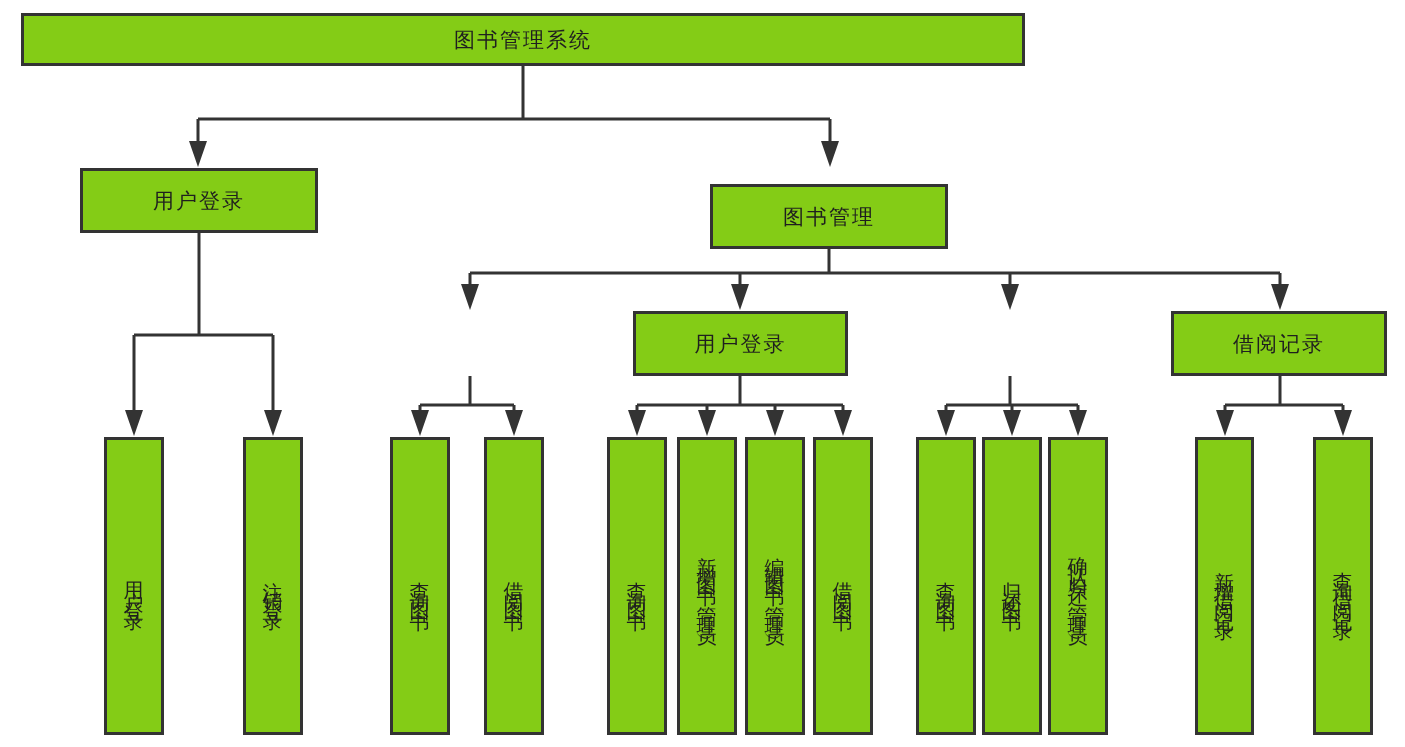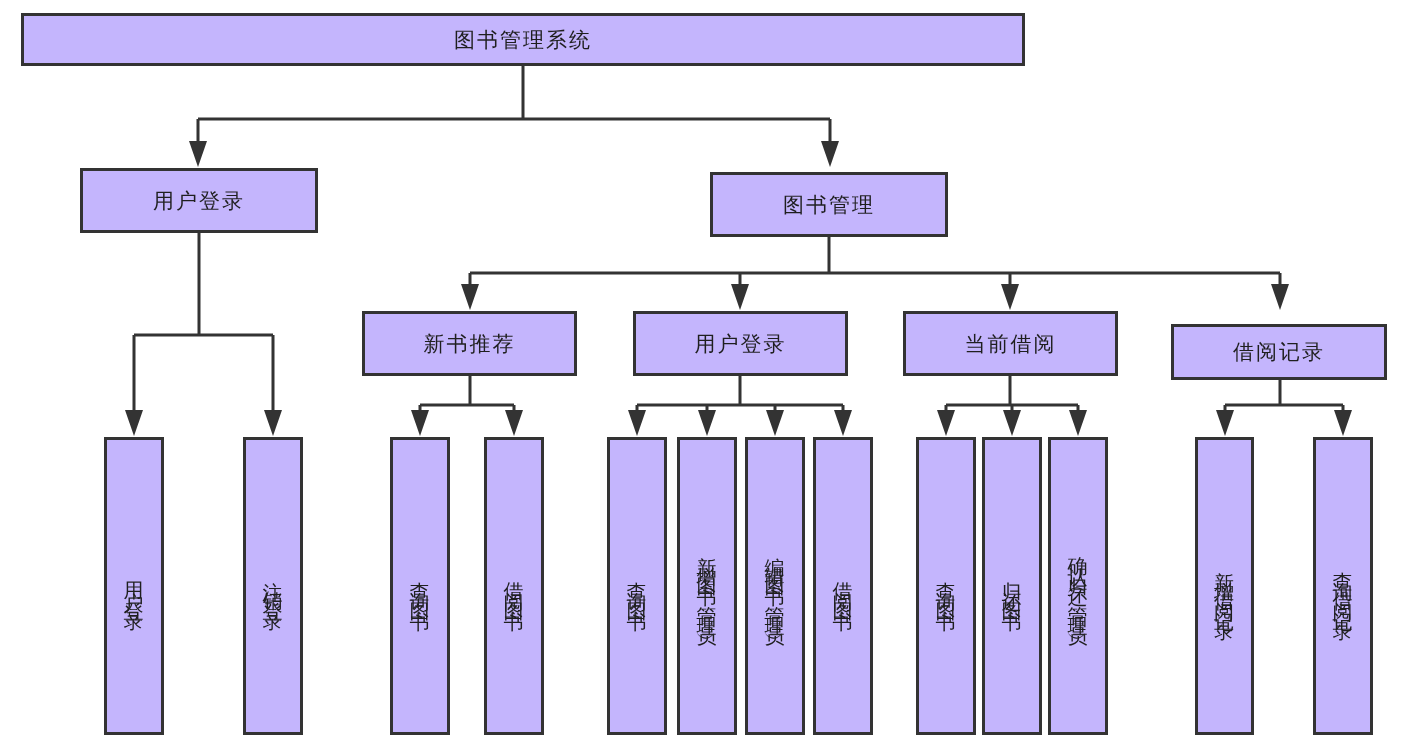--- a/index.html
+++ b/index.html
@@ -19,21 +19,21 @@
     position: absolute;
     left: 0; top: 0;
     width: 1405px;
     height: 747px;
     pointer-events: none;
   }
   .node {
     position: absolute;
     box-sizing: border-box;
     border: 3px solid #333333;
-    background: #c4b5fd;
+    background: #84cc16;
     display: flex;
     align-items: center;
     justify-content: center;
     color: #1f1f1f;
     z-index: 1;
   }
   .h-node {
     font-size: 21px;
     letter-spacing: 2px;
     white-space: nowrap;
@@ -91,26 +91,24 @@
       <polygon points="1003,410 1021,410 1012,436"></polygon>
       <polygon points="1069,410 1087,410 1078,436"></polygon>
       <polygon points="1216,410 1234,410 1225,436"></polygon>
       <polygon points="1334,410 1352,410 1343,436"></polygon>
     </g>
   </svg>
 
   <div class="node h-node" style="left:21px; top:13px; width:1004px; height:53px;">图书管理系统</div>
 
   <div class="node h-node" style="left:80px; top:168px; width:238px; height:65px;">用户登录</div>
-  <div class="node h-node" style="left:710px; top:172px; width:238px; height:65px;">图书管理</div>
+  <div class="node h-node" style="left:710px; top:184px; width:238px; height:65px;">图书管理</div>
 
-  <div class="node h-node" style="left:362px; top:311px; width:215px; height:65px;">新书推荐</div>
   <div class="node h-node" style="left:633px; top:311px; width:215px; height:65px;">用户登录</div>
-  <div class="node h-node" style="left:903px; top:311px; width:215px; height:65px;">当前借阅</div>
-  <div class="node h-node" style="left:1171px; top:324px; width:216px; height:56px;">借阅记录</div>
+  <div class="node h-node" style="left:1171px; top:311px; width:216px; height:65px;">借阅记录</div>
 
   <div class="node v-node" style="left:104px; top:437px; width:60px; height:298px;">用户登录</div>
   <div class="node v-node" style="left:243px; top:437px; width:60px; height:298px;">注销登录</div>
 
   <div class="node v-node" style="left:390px; top:437px; width:60px; height:298px;">查询图书</div>
   <div class="node v-node" style="left:484px; top:437px; width:60px; height:298px;">借阅图书</div>
 
   <div class="node v-node" style="left:607px; top:437px; width:60px; height:298px;">查询图书</div>
   <div class="node v-node" style="left:677px; top:437px; width:60px; height:298px;">新增图书（管理员）</div>
   <div class="node v-node" style="left:745px; top:437px; width:60px; height:298px;">编辑图书（管理员）</div>

